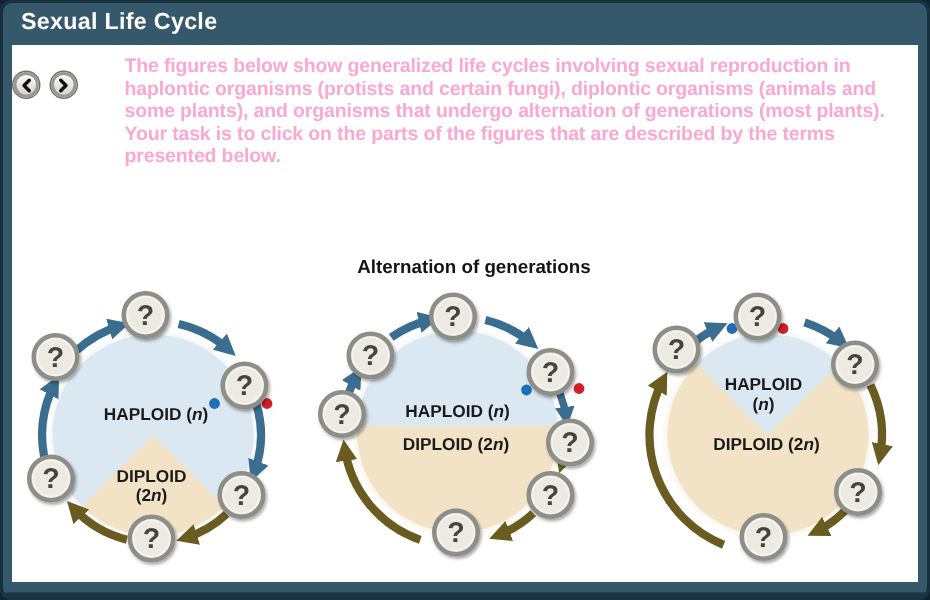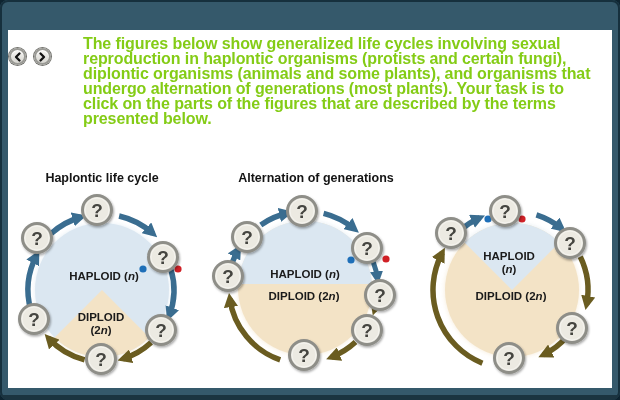--- a/index.html
+++ b/index.html
@@ -8,21 +8,21 @@
   .titlebar-text{position:absolute;left:14px;top:6px;color:#fff;font-size:15.5px;font-weight:bold;letter-spacing:.2px;}
   .panel{position:absolute;left:8px;top:30px;width:604px;height:358px;background:#ffffff;}
   .bottom-edge{position:absolute;left:0;right:0;bottom:0;height:5px;background:#1B3440;}
   .navbtn{position:absolute;width:17px;height:17px;border-radius:50%;
           background:linear-gradient(#f7f6f3,#d7d6d1);border:2px solid #9a9a95;
           box-shadow:0 0 0 1px #72726d, inset 0 1px 1px #ffffff;
           display:flex;align-items:center;justify-content:center;cursor:pointer;padding:0;}
   #btn-prev{left:9px;top:48px;}
   #btn-next{left:33.5px;top:48px;}
   .instructions{position:absolute;left:83px;top:36px;width:516px;
-          font-size:16px;line-height:15px;font-weight:bold;color:#84cc16;letter-spacing:-.1px;}
+          font-size:13px;line-height:15px;font-weight:bold;color:#f9a8d4;letter-spacing:-.1px;}
   .dtitle{position:absolute;top:171px;width:200px;text-align:center;
           font-size:12.5px;font-weight:bold;color:#141414;}
   #dt1{left:2px;} #dt2{left:216px;} #dt3{left:412px;}
   .dsvg{position:absolute;top:195px;width:200px;height:205px;overflow:visible;}
   #dg1{left:2px;} #dg2{left:205px;} #dg3{left:412px;}
   svg text{font-family:"Liberation Sans",sans-serif;}
   .seclabel{font-size:11.5px;font-weight:bold;fill:#1a1a1a;}
   .qtxt{font-size:19px;font-weight:bold;fill:#454540;}
   .qcirc{fill:#ECEAE2;stroke:#8E8E88;stroke-width:3;}
   .qbevel{fill:none;stroke:#f7f6f2;stroke-width:1;opacity:.8;}
@@ -45,37 +45,37 @@
       </marker>
       <filter id="qsh" x="-40%" y="-40%" width="190%" height="190%">
         <feDropShadow dx="1" dy="1.5" stdDeviation="1" flood-color="#000000" flood-opacity="0.35"></feDropShadow>
       </filter>
       <filter id="blurf" x="-20%" y="-20%" width="140%" height="140%">
         <feGaussianBlur stdDeviation="2.8"></feGaussianBlur>
       </filter>
     </defs>
   </svg>
 
+  <div class="titlebar-text">Sexual Life Cycle</div>
   <div class="panel"></div>
   <div class="bottom-edge"></div>
 
   <button class="navbtn" id="btn-prev">
     <svg width="10" height="12" viewBox="0 0 10 12">
       <polyline points="6.5,2.5 3,6 6.5,9.5" fill="none" stroke="#111" stroke-width="2.3" stroke-linecap="round" stroke-linejoin="round"></polyline>
     </svg>
   </button>
   <button class="navbtn" id="btn-next">
     <svg width="10" height="12" viewBox="0 0 10 12">
       <polyline points="3.5,2.5 7,6 3.5,9.5" fill="none" stroke="#111" stroke-width="2.3" stroke-linecap="round" stroke-linejoin="round"></polyline>
     </svg>
   </button>
 
   <div class="instructions">The figures below show generalized life cycles involving sexual reproduction in haplontic organisms (protists and certain fungi), diplontic organisms (animals and some plants), and organisms that undergo alternation of generations (most plants). Your task is to click on the parts of the figures that are described by the terms presented below.</div>
 
-  <div class="dtitle" id="dt1">Haplontic life cycle</div>
   <div class="dtitle" id="dt2">Alternation of generations</div>
 
   <svg class="dsvg" id="dg1" viewBox="0 0 200 205">
     <g filter="url(#blurf)" opacity="0.7">
       <circle cx="100" cy="95" r="67" fill="#DBE7F1"></circle>
       <path d="M100,95 L52.6,142.4 A67,67 0 0 0 147.4,142.4 Z" fill="#F3E3C6"></path>
     </g>
     <circle cx="100" cy="95" r="67" fill="#DBE7F1"></circle>
     <path d="M100,95 L52.6,142.4 A67,67 0 0 0 147.4,142.4 Z" fill="#F3E3C6"></path>
 

